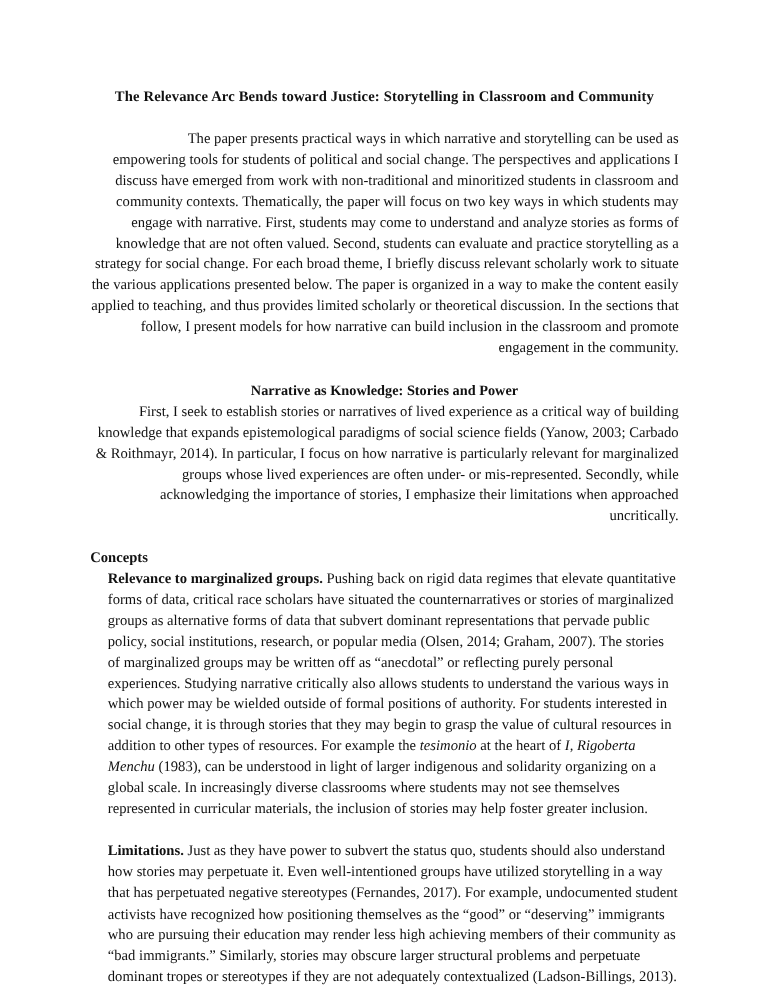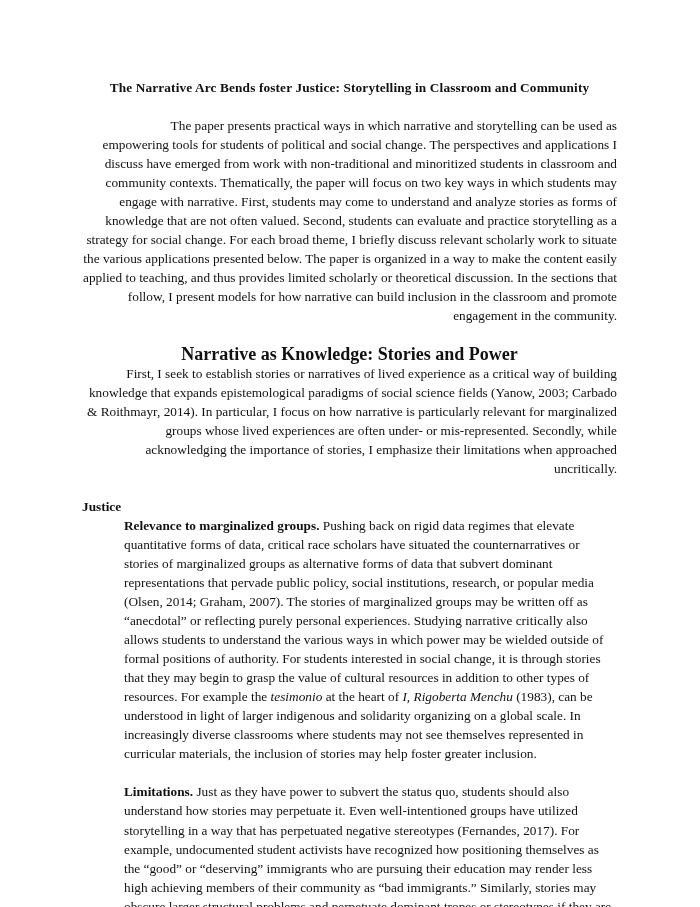--- a/index.html
+++ b/index.html
@@ -26,21 +26,21 @@
   }
   .doc-title {
     font-size: 13.3px;
     font-weight: bold;
     text-align: center;
     line-height: 19px;
     margin: 0 0 19px 0;
     letter-spacing: 0.01em;
   }
   .section-heading {
-    font-size: 18px;
+    font-size: 13px;
     font-weight: bold;
     text-align: center;
     line-height: 19px;
     margin: 0;
   }
   .sub-heading {
     font-size: 13.3px;
     font-weight: bold;
     text-align: left;
     line-height: 19px;
@@ -51,51 +51,51 @@
     line-height: 19.05px;
     text-align: right;
     margin: 0;
     text-indent: 41px;
     hyphens: none;
   }
   .block-para {
     font-size: 13.3px;
     line-height: 19.05px;
     text-align: left;
-    margin: 0 0 0 42px;
+    margin: 0 0 0 16px;
     text-indent: 0;
   }
   .spacer-line {
     height: 19px;
   }
   .run-bold {
     font-weight: bold;
   }
   .run-italic {
     font-style: italic;
   }
 </style>
 </head>
 <body>
 
 <div class="page">
 
-  <h1 class="doc-title">The Narrative Arc Bends foster Justice: Storytelling in Classroom and Community</h1>
+  <h1 class="doc-title">The Relevance Arc Bends toward Justice: Storytelling in Classroom and Community</h1>
 
   <p class="body-para">The paper presents practical ways in which narrative and storytelling can be used as empowering tools for students of political and social change. The perspectives and applications I discuss have emerged from work with non-traditional and minoritized students in classroom and community contexts. Thematically, the paper will focus on two key ways in which students may engage with narrative. First, students may come to understand and analyze stories as forms of knowledge that are not often valued. Second, students can evaluate and practice storytelling as a strategy for social change. For each broad theme, I briefly discuss relevant scholarly work to situate the various applications presented below. The paper is organized in a way to make the content easily applied to teaching, and thus provides limited scholarly or theoretical discussion. In the sections that follow, I present models for how narrative can build inclusion in the classroom and promote engagement in the community.</p>
 
   <div class="spacer-line"></div>
 
   <h2 class="section-heading">Narrative as Knowledge: Stories and Power</h2>
 
   <p class="body-para">First, I seek to establish stories or narratives of lived experience as a critical way of building knowledge that expands epistemological paradigms of social science fields (Yanow, 2003; Carbado &amp;  Roithmayr, 2014). In particular, I focus on how narrative is particularly relevant for marginalized groups whose lived experiences are often under- or mis-represented. Secondly, while acknowledging the importance of stories, I emphasize their limitations when approached uncritically.</p>
 
   <div class="spacer-line"></div>
 
-  <h3 class="sub-heading">Justice</h3>
+  <h3 class="sub-heading">Concepts</h3>
 
   <p class="block-para">
     <span class="run-bold">Relevance to marginalized groups.</span><span> Pushing back on rigid data regimes that elevate quantitative forms of data, critical race scholars have situated the counternarratives or stories of marginalized groups as alternative forms of data that subvert dominant representations that pervade public policy, social institutions, research, or popular media (Olsen, 2014; Graham, 2007). The stories of marginalized groups may be written off as “anecdotal” or reflecting purely personal experiences. Studying narrative critically also allows students to understand the various ways in which power may be wielded outside of formal positions of authority. For students interested in social change, it is through stories that they may begin to grasp the value of cultural resources in addition to other types of resources. For example the </span><span class="run-italic">tesimonio</span><span> at the heart of </span><span class="run-italic">I, Rigoberta Menchu</span><span> (1983), can be understood in light of larger indigenous and solidarity organizing on a global scale. In increasingly diverse classrooms where students may not see themselves represented in curricular materials, the inclusion of stories may help foster greater inclusion.</span>
   </p>
 
   <div class="spacer-line"></div>
 
   <p class="block-para">
     <span class="run-bold">Limitations.</span><span> Just as they have power to subvert the status quo, students should also understand how stories may perpetuate it. Even well-intentioned groups have utilized storytelling in a way that has perpetuated negative stereotypes (Fernandes, 2017). For example, undocumented student activists have recognized how positioning themselves as the “good” or “deserving” immigrants who are pursuing their education may render less high achieving members of their community as “bad immigrants.” Similarly, stories may obscure larger structural problems and perpetuate dominant tropes or stereotypes if they are not adequately contextualized (Ladson-Billings, 2013).</span>
   </p>

